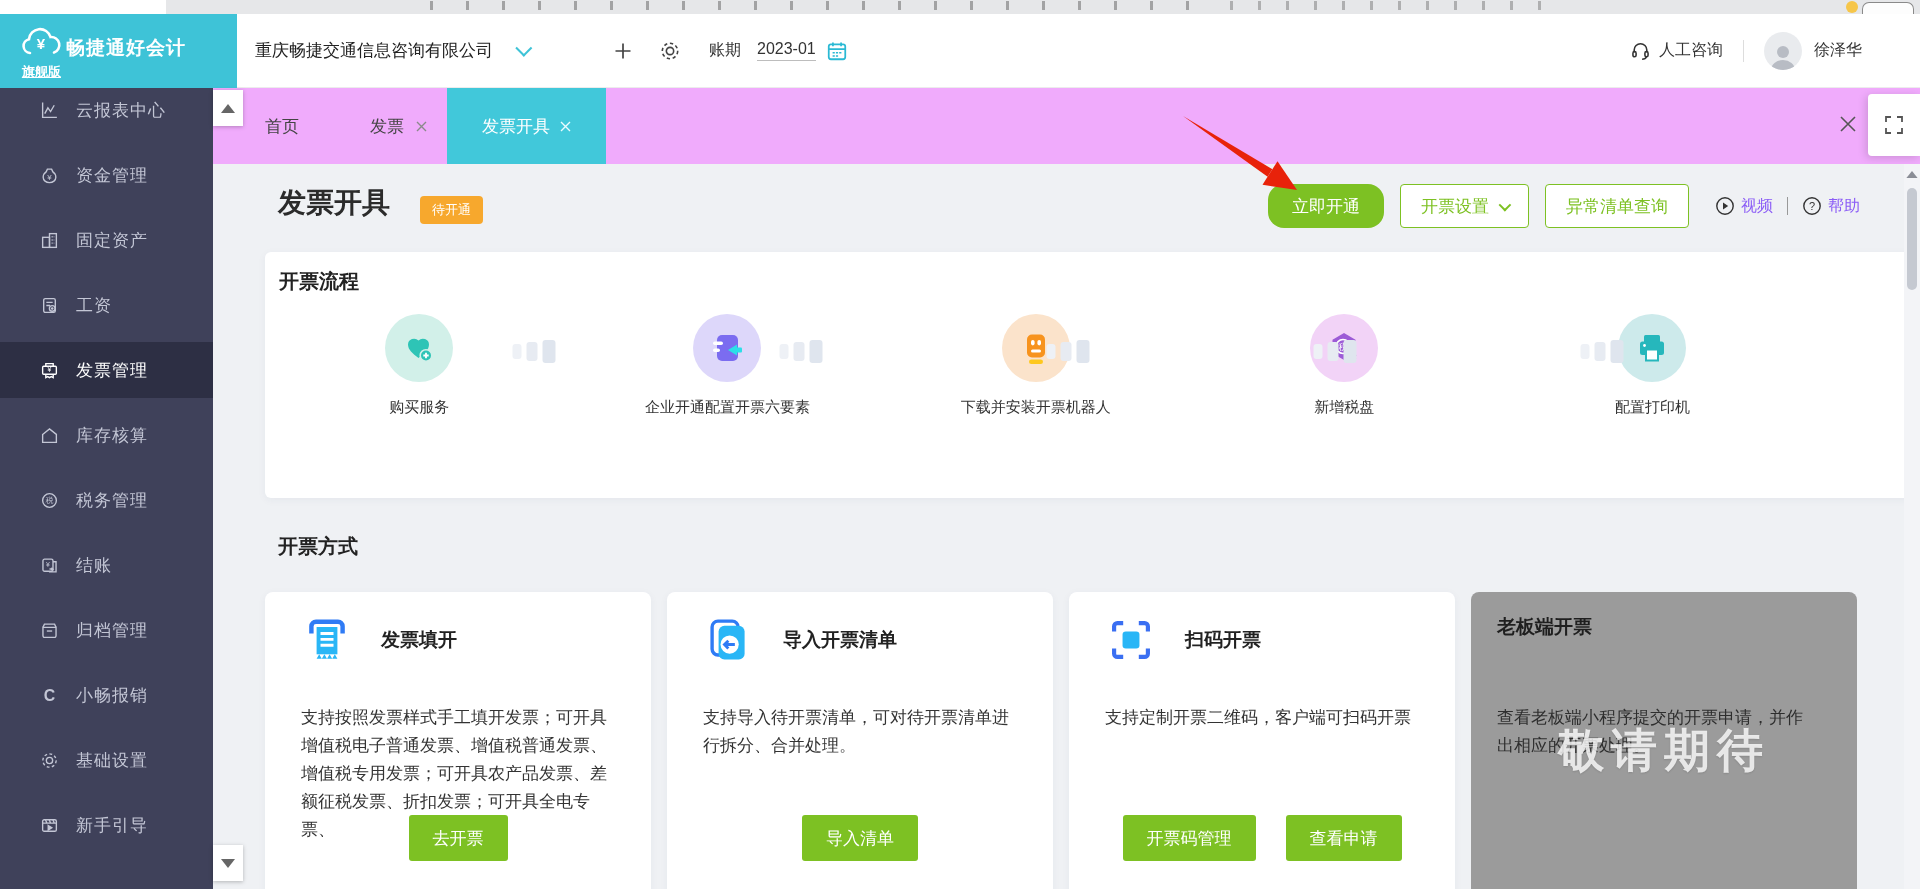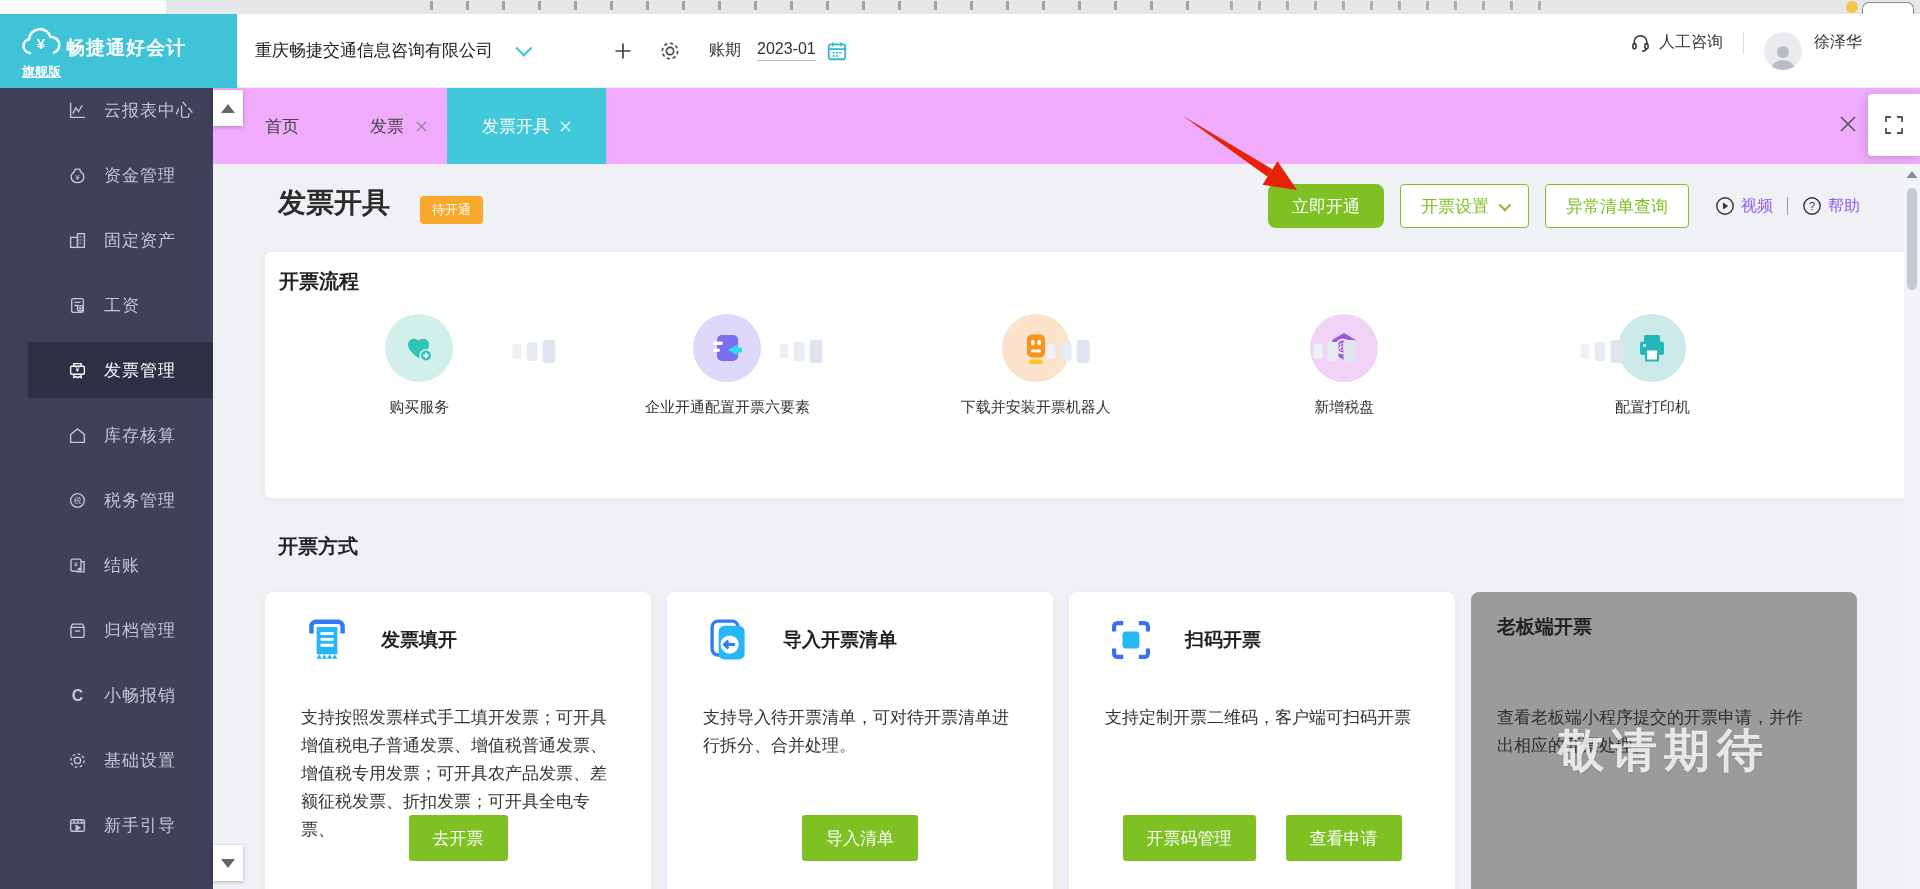--- a/index.html
+++ b/index.html
@@ -18,21 +18,21 @@
     border:1px solid #8a8a8a; border-bottom:none; border-radius:7px 7px 0 0; }
 
   
   .logo-block { position:absolute; left:0; top:14px; width:237px; height:74px; background:#3ec3d7; color:#fff; }
   .logo-cloud { position:absolute; left:20px; top:13px; }
   .logo-title { position:absolute; left:66px; top:21px; font-size:19px; font-weight:bold; letter-spacing:1px; }
   .logo-sub { position:absolute; left:22px; top:49px; font-size:13px; font-weight:bold;text-decoration:underline; }
 
   
   .sidebar { position:absolute; left:0; top:88px; width:213px; height:801px; background:#3f415a; overflow:hidden; }
-  .side-list { margin-top:-10px;padding-left:28px; }
+  .side-list { margin-top:-10px; }
   .side-item { height:65px; display:flex; align-items:center; padding-left:38px; color:#c3c6d5; cursor:pointer; }
   .side-item .si-icon { width:22px; height:22px; margin-right:16px; display:flex; align-items:center; justify-content:center; }
   .side-item .si-label { font-size:17px; letter-spacing:1px; }
   .side-item.active { background:#2d2f44; color:#fff; height:56px; margin:4px 0 5px 0; }
   .side-scroll { position:absolute; width:30px; height:36px; background:#fff; box-shadow:0 1px 4px rgba(0,0,0,.25);
     display:flex; align-items:center; justify-content:center; z-index:30; cursor:pointer; }
   .side-scroll.up { left:213px; top:90px; }
   .side-scroll.down { left:213px; top:845px; }
   .tri-up { width:0; height:0; border-left:7px solid transparent; border-right:7px solid transparent; border-bottom:9px solid #666; }
   .tri-down { width:0; height:0; border-left:7px solid transparent; border-right:7px solid transparent; border-top:9px solid #666; }
@@ -41,21 +41,21 @@
   .header { position:absolute; left:237px; top:14px; width:1683px; height:74px; background:#fff;
     border-bottom:1px solid #ececec; display:flex; align-items:center; padding-left:18px; color:#333; }
   .company-name { font-size:17px; color:#222; cursor:pointer; }
   .chev-cyan { width:12px; height:12px; border-right:2px solid #3ec3d7; border-bottom:2px solid #3ec3d7;
     transform:rotate(45deg) translateY(-4px); margin-left:22px; cursor:pointer; }
   .hdr-plus { margin-left:86px; cursor:pointer; }
   .hdr-gear { margin-left:26px; cursor:pointer; }
   .period-label { margin-left:28px; font-size:16px; }
   .period-value { margin-left:16px; font-size:16px; border-bottom:1px solid #bdbdbd; padding-bottom:2px; cursor:pointer;text-align:right; }
   .hdr-cal { margin-left:10px; cursor:pointer; }
-  .hdr-right { margin-left:auto; display:flex; align-items:flex-start; padding-right:58px; }
+  .hdr-right { margin-left:auto; display:flex; align-items:center; padding-right:58px; }
   .support { display:flex; align-items:center; font-size:16px; cursor:pointer; }
   .support svg { margin-right:8px; }
   .hdr-divider { width:1px; height:22px; background:#ddd; margin:0 20px; }
   .avatar { width:38px; height:38px; border-radius:50%; background:#e9ebee; display:flex; align-items:flex-end; justify-content:center; overflow:hidden; cursor:pointer; }
   .user-name { margin-left:12px; font-size:16px; cursor:pointer; }
 
   
   .tabbar { position:absolute; left:213px; top:88px; width:1707px; height:76px; background:#f0abfc; }
   .tab { position:absolute; top:0; height:76px; display:flex; align-items:center; font-size:17px; color:#444; cursor:pointer; }
   .tab-home { left:52px; }
@@ -67,21 +67,21 @@
   .fullscreen-box { position:absolute; right:0; top:6px; width:52px; height:62px; background:#fff;
     box-shadow:-2px 2px 8px rgba(0,0,0,.15); border-radius:4px 0 0 4px; display:flex; align-items:center; justify-content:center; cursor:pointer; }
 
   
   .content { position:absolute; left:213px; top:164px; width:1707px; height:725px; background:#eff1f4; overflow:hidden; }
   .page-title { position:absolute; left:65px; top:20px; font-size:28px; font-weight:bold; color:#2b2b2b; }
   .status-badge { position:absolute; left:207px; top:32px; background:#f7a82d; color:#fff; font-size:13px;
     padding:5px 12px; border-radius:4px; }
   .title-actions { position:absolute; right:60px; top:20px; display:flex; align-items:center; gap:16px; }
   .btn-green { background:#7dc123; color:#fff; border:none; font-size:17px; height:44px; padding:0 24px;
-    border-radius:8px; cursor:pointer; font-family:inherit; }
+    border-radius:16px; cursor:pointer; font-family:inherit; }
   .btn-outline { background:#fff; color:#7dc123; border:1px solid #7dc123; font-size:17px; height:44px;
     padding:0 20px; border-radius:4px; cursor:pointer; font-family:inherit; display:flex; align-items:center; gap:10px; }
   .chev-green { width:9px; height:9px; border-right:2px solid #7dc123; border-bottom:2px solid #7dc123;
     transform:rotate(45deg) translateY(-2px); }
   .media-links { display:flex; align-items:center; gap:10px; color:#8b5cf6; font-size:16px; margin-left:10px; }
   .media-links .lnk { display:flex; align-items:center; gap:6px; cursor:pointer; }
   .media-div { width:1px; height:18px; background:#999; margin:0 4px; }
 
   
   .flow-card { position:absolute; left:52px; top:88px; width:1850px; height:246px; background:#fff; border-radius:6px;

